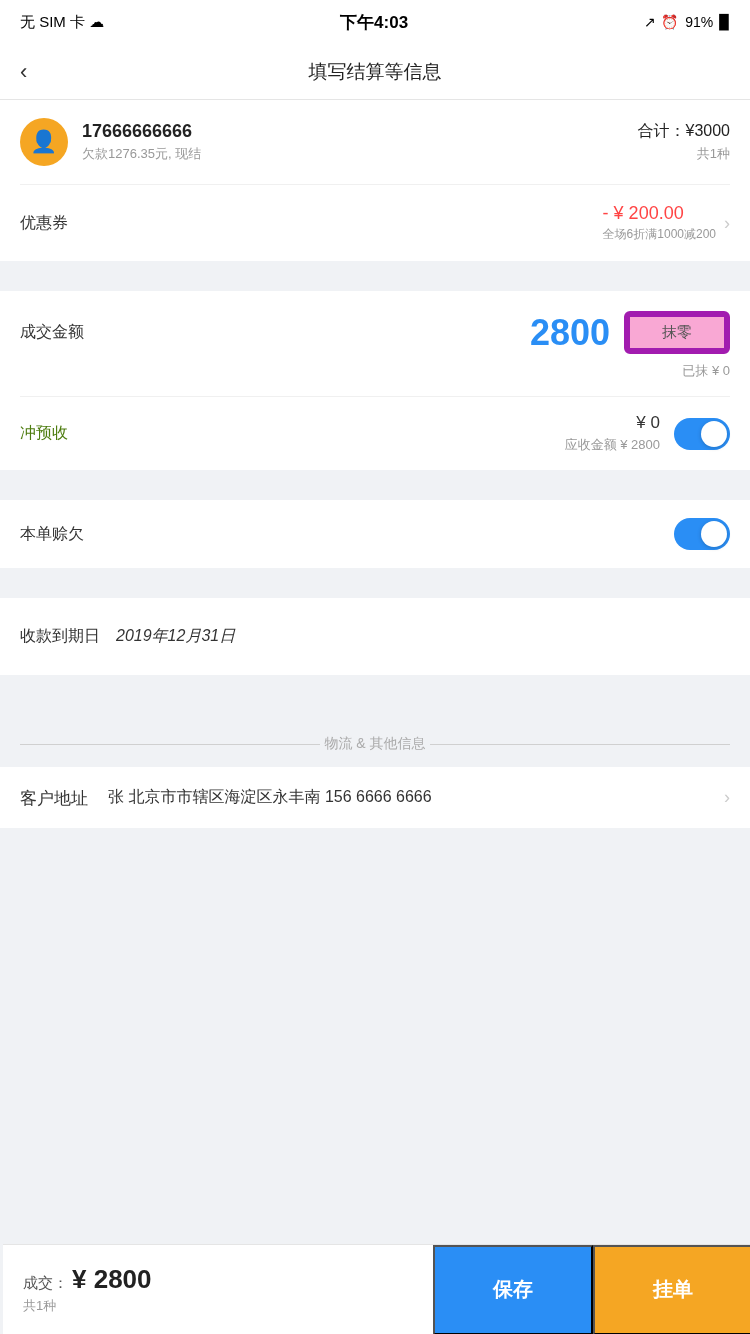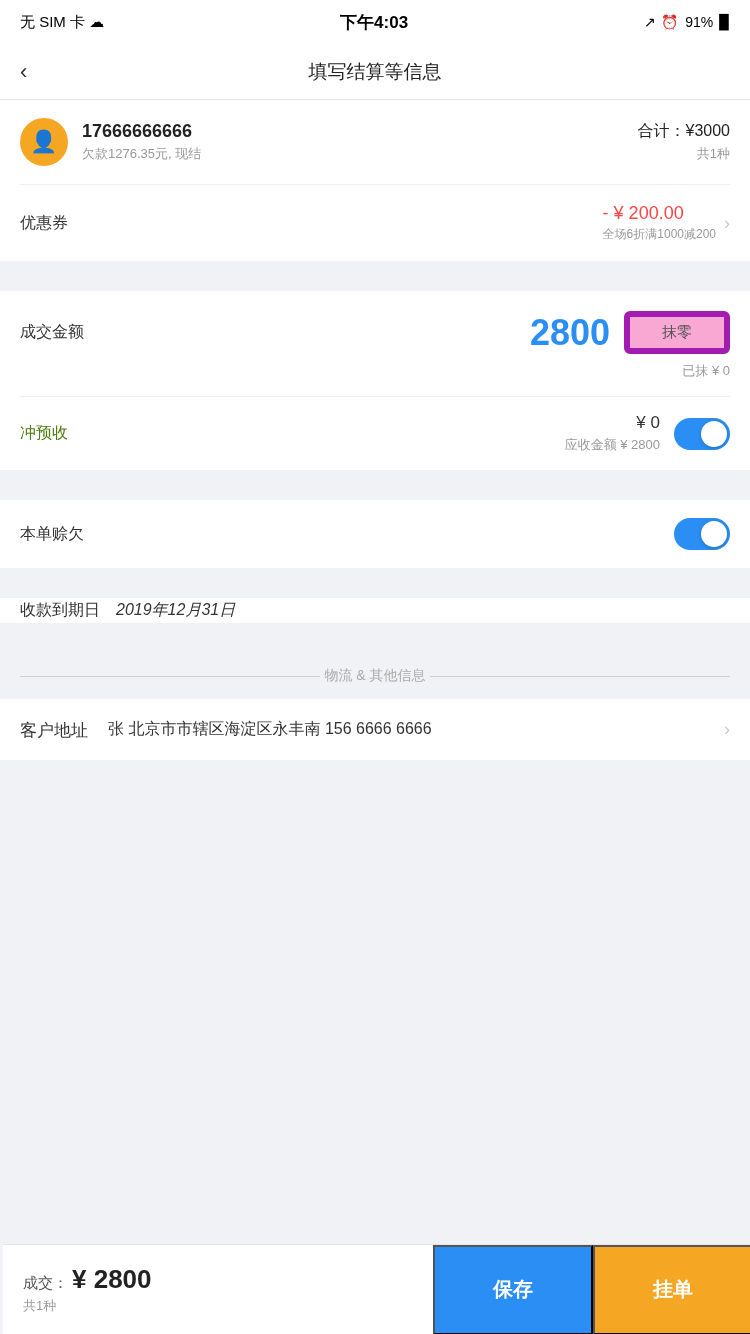--- a/index.html
+++ b/index.html
@@ -247,22 +247,22 @@
       justify-content: space-between;
     }
     .debt-label {
       font-size: 16px;
       color: #333;
     }
 
     
     .due-date-section {
       background: #fff;
-      margin-bottom: 10px;
-      padding: 2px 20px;
+      margin-bottom: 26px;
+      padding: 28px 20px;
     }
     .due-date-row {
       display: flex;
       align-items: center;
       gap: 16px;
     }
     .due-date-label {
       font-size: 16px;
       color: #333;
       white-space: nowrap;

